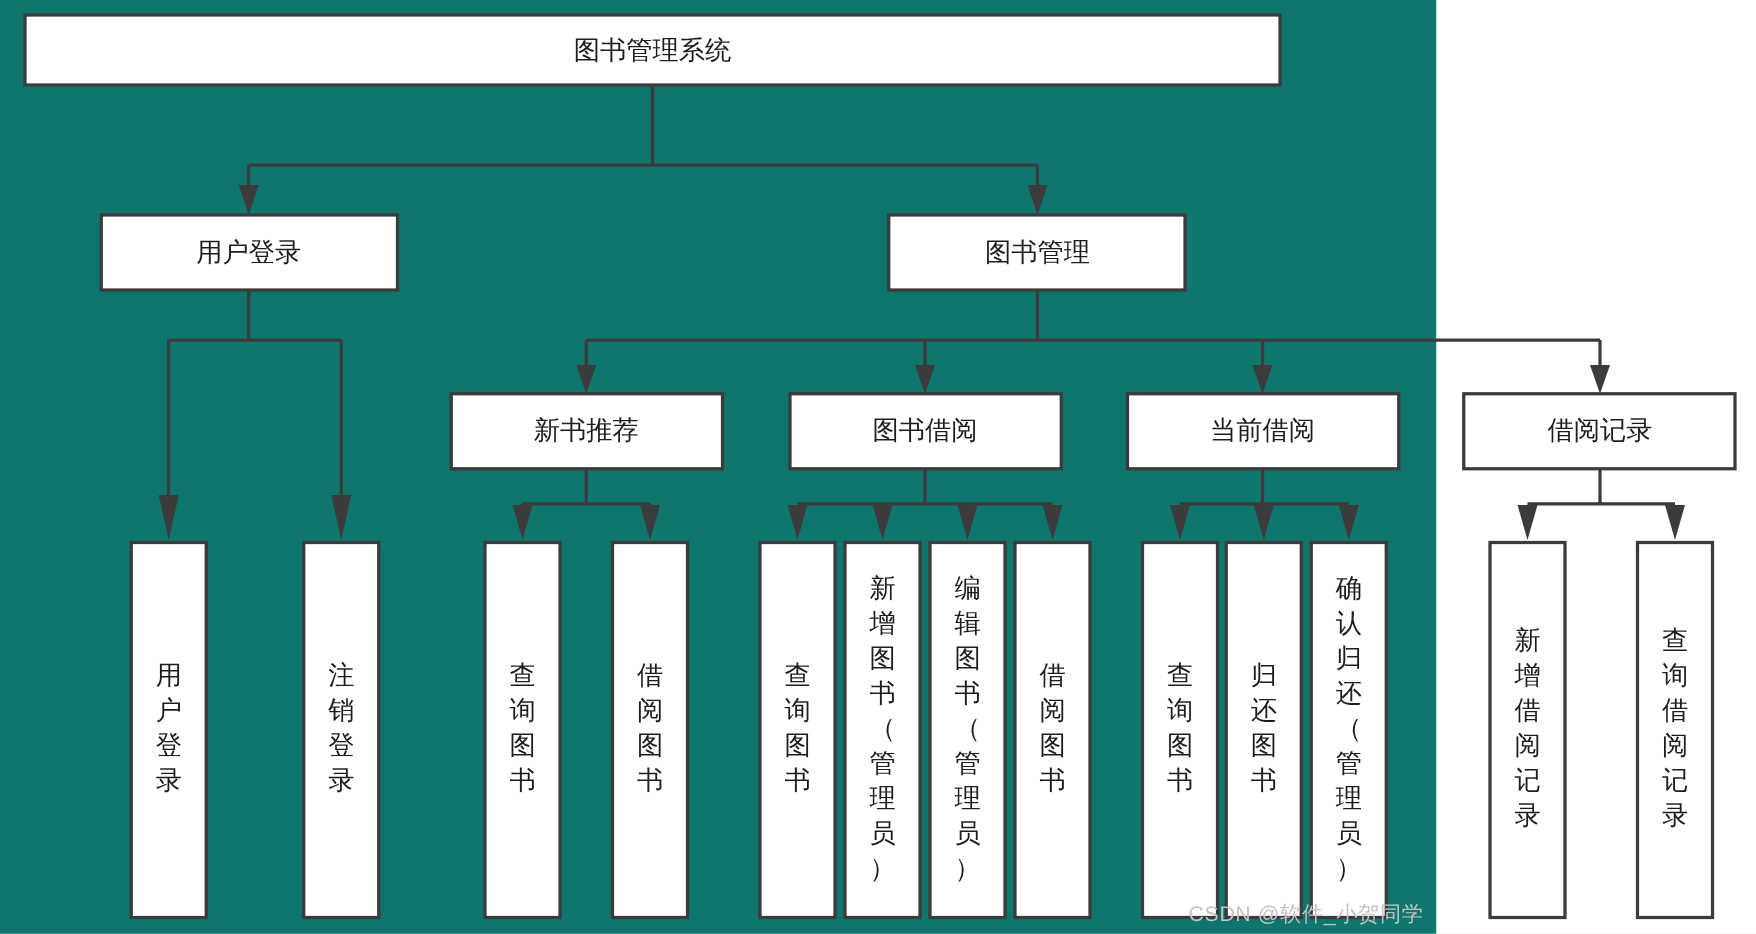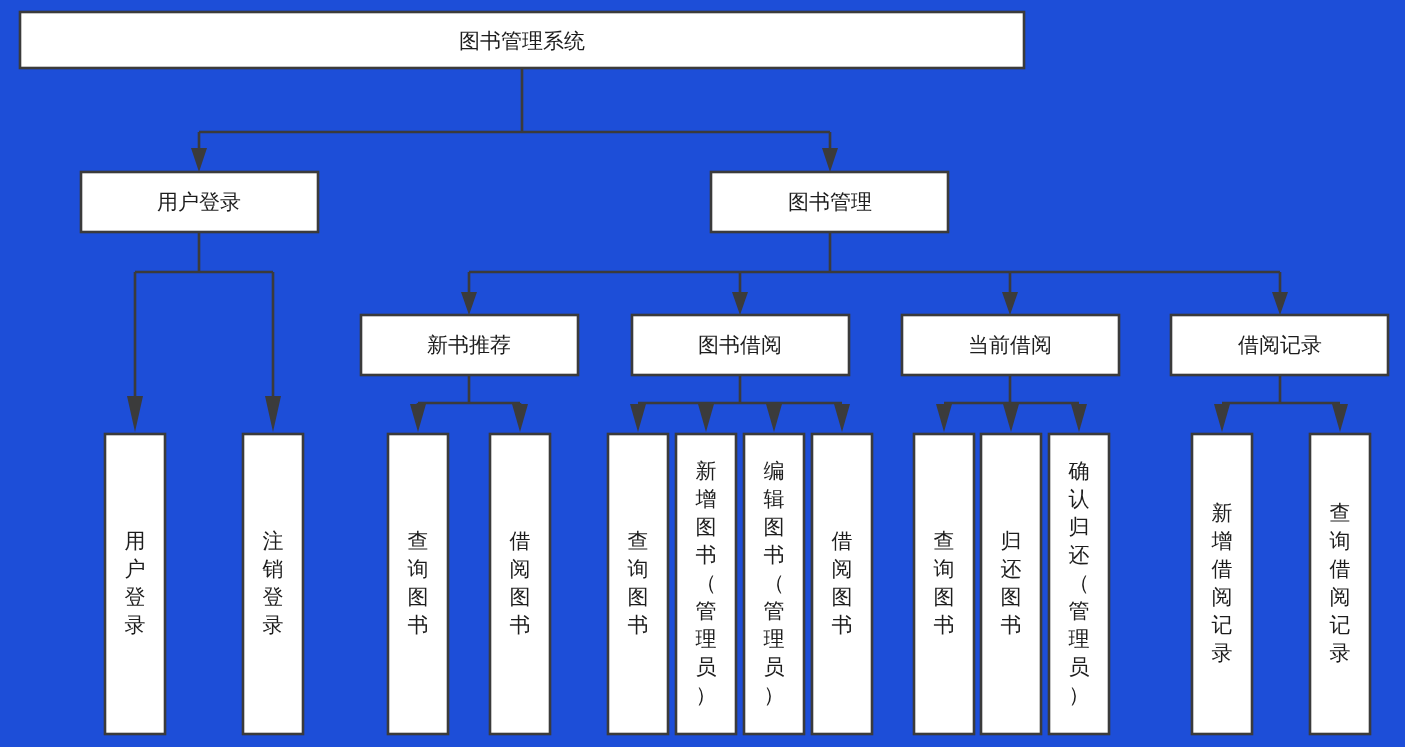--- a/index.html
+++ b/index.html
@@ -8,23 +8,23 @@
     background: #ffffff;
   }
   body {
     width: 1405px;
     height: 747px;
     font-family: "Liberation Sans", "DejaVu Sans", sans-serif;
     overflow: hidden;
   }
   #diagram-root {
     position: relative;
-    width: 1405px;
+    width: 1149px;
     height: 747px;
-    background: #1d4ed8;
+    background: #0f766e;
   }
   svg.diagram-canvas {
     position: absolute;
     top: 0;
     left: 0;
     width: 1405px;
     height: 747px;
     display: block;
   }
   .node-box {
@@ -233,14 +233,15 @@
       <text class="node-label-v" x="1222" y="514"><tspan x="1222" dy="0" dominant-baseline="middle">新</tspan><tspan x="1222" dy="28" dominant-baseline="middle">增</tspan><tspan x="1222" dy="28" dominant-baseline="middle">借</tspan><tspan x="1222" dy="28" dominant-baseline="middle">阅</tspan><tspan x="1222" dy="28" dominant-baseline="middle">记</tspan><tspan x="1222" dy="28" dominant-baseline="middle">录</tspan></text>
     </g>
 
     <g>
       <rect class="node-box" x="1310" y="434" width="60" height="300"></rect>
       <text class="node-label-v" x="1340" y="514"><tspan x="1340" dy="0" dominant-baseline="middle">查</tspan><tspan x="1340" dy="28" dominant-baseline="middle">询</tspan><tspan x="1340" dy="28" dominant-baseline="middle">借</tspan><tspan x="1340" dy="28" dominant-baseline="middle">阅</tspan><tspan x="1340" dy="28" dominant-baseline="middle">记</tspan><tspan x="1340" dy="28" dominant-baseline="middle">录</tspan></text>
     </g>
 
   </svg>
 
+  <div class="watermark">CSDN @软件_小贺同学</div>
 
 </div>
 
 </body></html>

